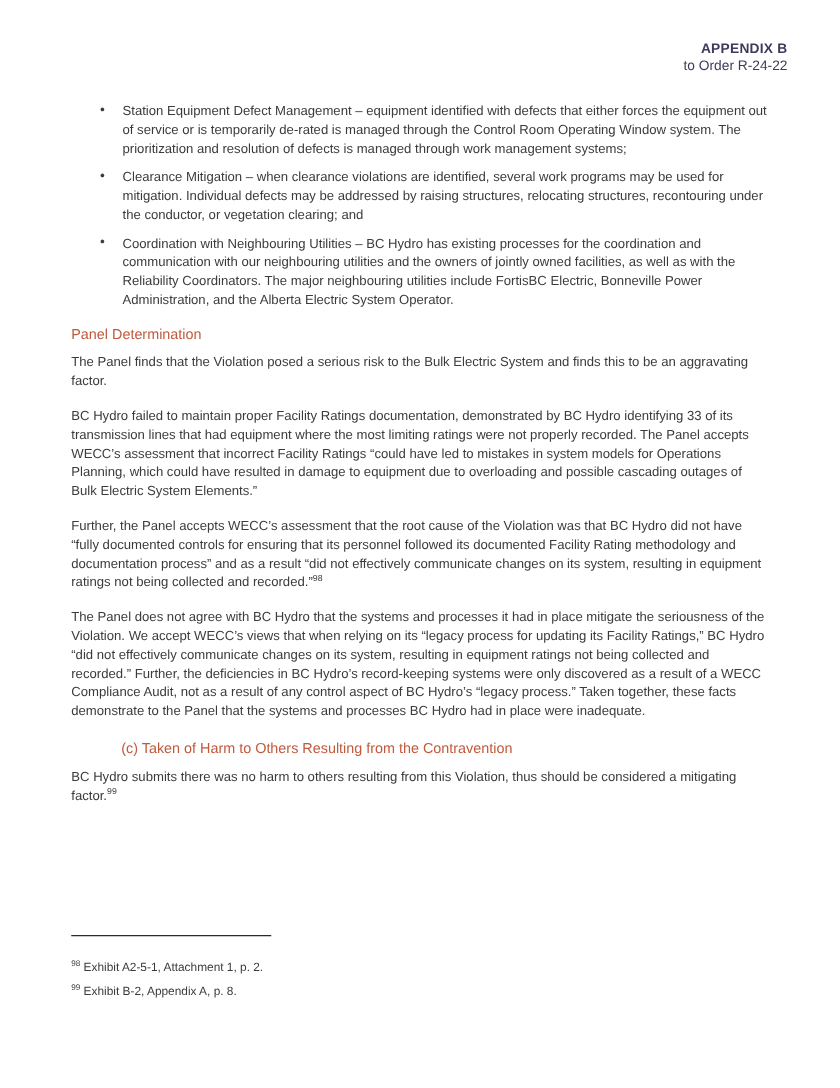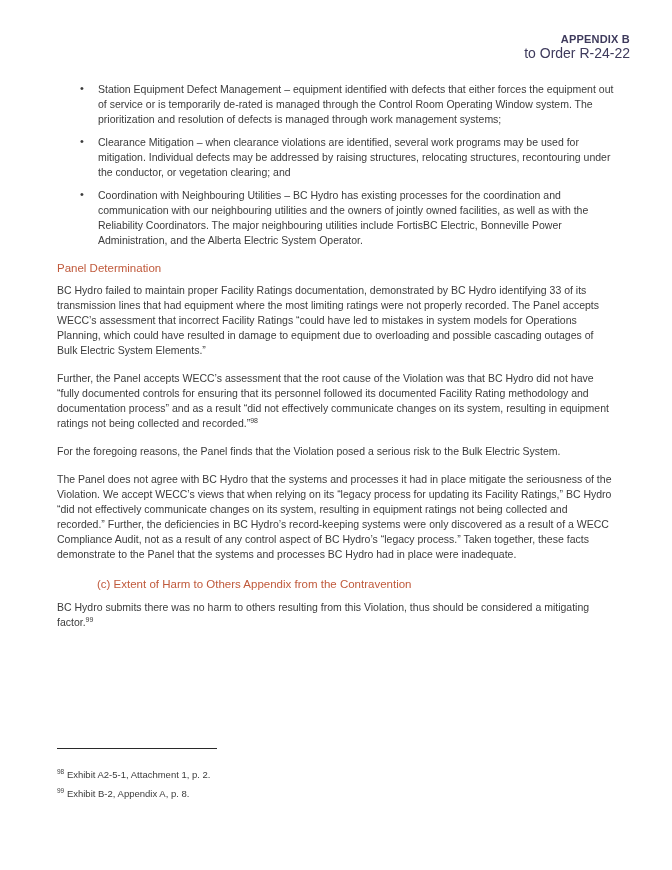--- a/index.html
+++ b/index.html
@@ -14,21 +14,21 @@
     line-height: 15px;
     color: var(--body-text, #3b3b3b);
     overflow: hidden;
   }
   .page-header {
     text-align: right;
     padding: 32px 42px 0 0;
     color: var(--header-navy, #3e3a5c);
   }
   .header-line1 { font-weight: bold; font-size: 11px; line-height: 14px; letter-spacing: 0.2px; }
-  .header-line2 { font-size: 14px; line-height: 14px; }
+  .header-line2 { font-size: 11px; line-height: 14px; }
   .content {
     padding: 22px 56px 0 57px;
   }
   .bullet-list {
     list-style: none;
     margin: 0 0 5px 0;
     padding: 0 0 0 41px;
   }
   .bullet-item { position: relative; margin-bottom: 8px; }
   .bullet-glyph { position: absolute; left: -18px; top: -1px; font-size: 11px; }
@@ -99,30 +99,30 @@
         <span>Clearance Mitigation – when clearance violations are identified, several work programs may be used for mitigation. Individual defects may be addressed by raising structures, relocating structures, recontouring under the conductor, or vegetation clearing; and</span>
       </li>
       <li class="bullet-item">
         <span class="bullet-glyph">•</span>
         <span>Coordination with Neighbouring Utilities – BC Hydro has existing processes for the coordination and communication with our neighbouring utilities and the owners of jointly owned facilities, as well as with the Reliability Coordinators. The major neighbouring utilities include FortisBC Electric, Bonneville Power Administration, and the Alberta Electric System Operator.</span>
       </li>
     </ul>
 
     <h2 class="accent-heading">Panel Determination</h2>
 
+    <p class="body-para">The Panel finds that the Violation posed a serious risk to the Bulk Electric System and finds this to be an aggravating factor.</p>
 
     <p class="body-para">BC Hydro failed to maintain proper Facility Ratings documentation, demonstrated by BC Hydro identifying 33 of its transmission lines that had equipment where the most limiting ratings were not properly recorded. The Panel accepts WECC’s assessment that incorrect Facility Ratings “could have led to mistakes in system models for Operations Planning, which could have resulted in damage to equipment due to overloading and possible cascading outages of Bulk Electric System Elements.”</p>
 
     <p class="body-para"><span>Further, the Panel accepts WECC’s assessment that the root cause of the Violation was that BC Hydro did not have “fully documented controls for ensuring that its personnel followed its documented Facility Rating methodology and documentation process” and as a result “did not effectively communicate changes on its system, resulting in equipment ratings not being collected and recorded.”</span><sup class="fn-ref">98</sup></p>
 
-    <p class="body-para">For the foregoing reasons, the Panel finds that the Violation posed a serious risk to the Bulk Electric System.</p>
 
     <p class="body-para">The Panel does not agree with BC Hydro that the systems and processes it had in place mitigate the seriousness of the Violation. We accept WECC’s views that when relying on its “legacy process for updating its Facility Ratings,” BC Hydro “did not effectively communicate changes on its system, resulting in equipment ratings not being collected and recorded.” Further, the deficiencies in BC Hydro’s record-keeping systems were only discovered as a result of a WECC Compliance Audit, not as a result of any control aspect of BC Hydro’s “legacy process.” Taken together, these facts demonstrate to the Panel that the systems and processes BC Hydro had in place were inadequate.</p>
 
-    <h2 class="accent-heading indented">(c) Extent of Harm to Others Appendix from the Contravention</h2>
+    <h2 class="accent-heading indented">(c) Taken of Harm to Others Resulting from the Contravention</h2>
 
     <p class="body-para"><span>BC Hydro submits there was no harm to others resulting from this Violation, thus should be considered a mitigating factor.</span><sup class="fn-ref">99</sup></p>
 
   </div>
 
   <div class="footnote-block">
     <div class="footnote-rule"></div>
     <div class="footnote">
       <sup class="fn-ref">98</sup> <span>Exhibit A2-5-1, Attachment 1, p. 2.</span>
     </div>

